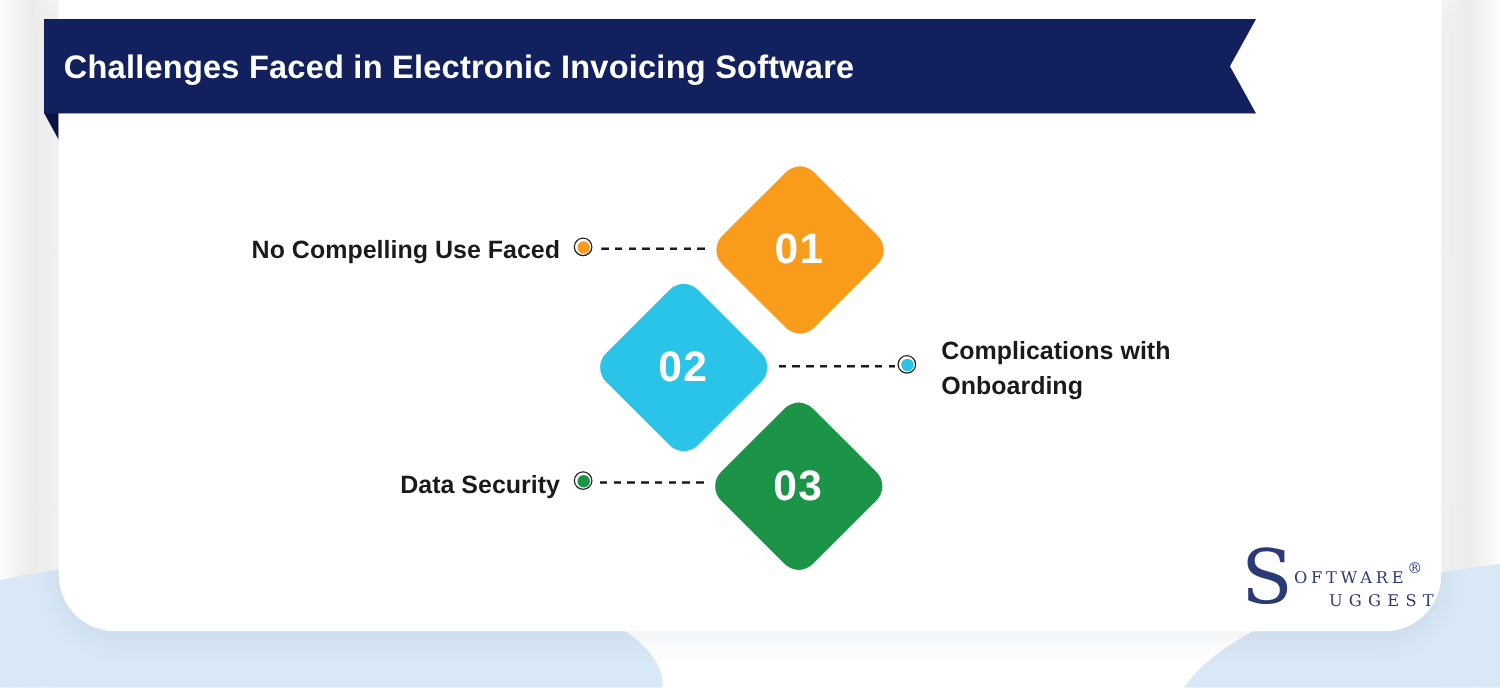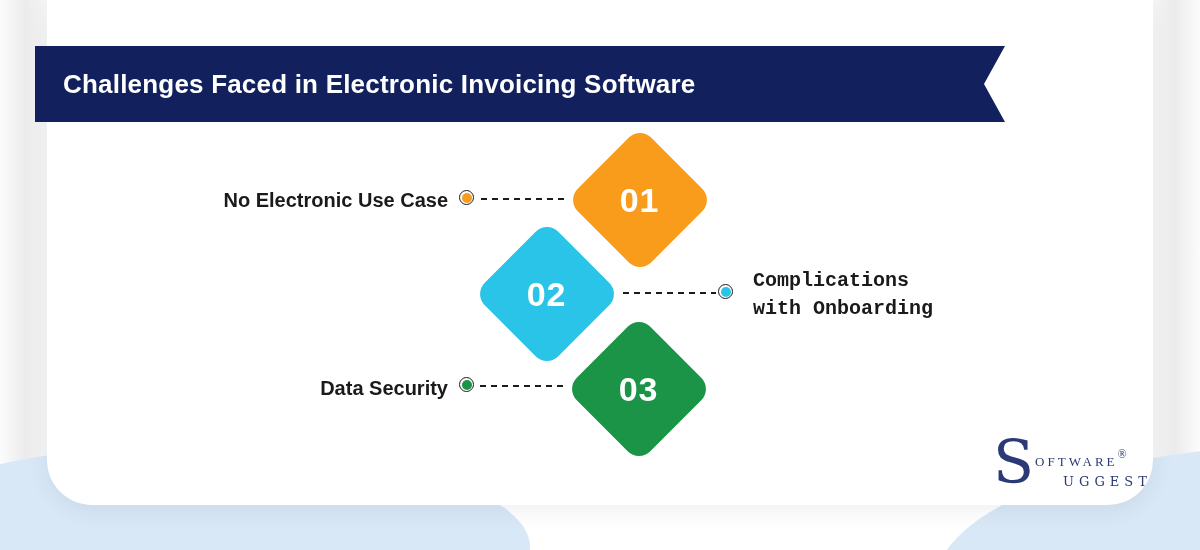--- a/index.html
+++ b/index.html
@@ -19,21 +19,21 @@
   .blob-right { left:935px;  top:445px; width:750px; height:280px; }
 
   
   .card { position:absolute; left:47px; top:0; width:1106px; height:505px;
           background:#ffffff; border-radius:0 0 45px 45px;
           box-shadow:0 6px 22px rgba(20,40,80,0.07); }
 
   
   .banner { position:absolute; left:35px; top:15px; width:970px; height:76px;
             clip-path:polygon(0 0,100% 0,calc(100% - 21px) 50%,100% 100%,0 100%);
-            display:flex; align-items:center; padding-left:28px;margin-top:31px; }
+            display:flex; align-items:center; padding-left:16px; }
   .banner-title { color:#ffffff; font-size:26px; font-weight:bold; letter-spacing:0.2px; }
   .banner-fold { position:absolute; left:35px; top:90px; width:12px; height:22px;
                  clip-path:polygon(0 0,100% 0,100% 100%); }
 
   
   .diamond { position:absolute; width:104px; height:104px; border-radius:16px;
              transform:rotate(45deg); display:flex; align-items:center; justify-content:center; }
   .diamond .num { transform:rotate(-45deg); color:#ffffff; font-size:34px; font-weight:bold; letter-spacing:1px; }
   #diamond-1 { left:588px; top:148px; }
   #diamond-2 { left:495px; top:242px; }
@@ -50,30 +50,30 @@
   .bullet { position:absolute; width:15px; height:15px; border:1.5px solid #1c1c1c;
             border-radius:50%; background:#ffffff; display:flex; align-items:center; justify-content:center; }
   .bullet .dot { width:10px; height:10px; border-radius:50%; }
   #bullet-1 { left:459px; top:190px; }
   #bullet-2 { left:718px; top:284px; }
   #bullet-3 { left:459px; top:377px; }
 
   
   .label { position:absolute; font-weight:bold; color:#1a1a1a; font-size:20px; line-height:28px; }
   #label-1 { right:752px; top:186px; text-align:right; white-space:nowrap; }
-  #label-2 { left:753px; top:267px; width:200px; text-align:left;font-family:Liberation Mono, monospace; }
+  #label-2 { left:753px; top:267px; width:200px; text-align:left; }
   #label-3 { right:752px; top:374px; text-align:center; white-space:nowrap; }
 
   
   .logo { position:absolute; left:993px; top:437px; display:flex; align-items:flex-start;
           font-family:"DejaVu Serif", serif; }
   .logo-s { font-size:60px; line-height:50px; }
   .logo-words { display:flex; flex-direction:column; margin-left:1px; padding-top:8px; }
   .logo-word { font-size:18px; line-height:19px; font-variant:small-caps; }
-  .logo-word-top { letter-spacing:3px;font-family:Liberation Serif, serif; }
+  .logo-word-top { letter-spacing:3px; }
   .logo-word-bottom { letter-spacing:5px;margin-left:28px; }
   .logo-reg { font-size:12px; vertical-align:8px; letter-spacing:0; }
 </style>
 </head>
 <body>
 
 <div class="stage">
 
   <div class="gutter gutter-left"></div>
   <div class="gutter gutter-right"></div>
@@ -88,21 +88,21 @@
     <span class="banner-title">Challenges Faced in Electronic Invoicing Software</span>
   </div>
 
   <div class="diamond" id="diamond-1" style="background: rgb(249, 156, 28);">
     <span class="num">01</span>
   </div>
   <div class="dash" id="dash-1"></div>
   <div class="bullet" id="bullet-1">
     <span class="dot" style="background: rgb(249, 156, 28);"></span>
   </div>
-  <div class="label" id="label-1">No Electronic Use Case</div>
+  <div class="label" id="label-1">No Compelling Use Faced</div>
 
   <div class="diamond" id="diamond-2" style="background: rgb(41, 196, 232);">
     <span class="num">02</span>
   </div>
   <div class="dash" id="dash-2"></div>
   <div class="bullet" id="bullet-2">
     <span class="dot" style="background: rgb(41, 196, 232);"></span>
   </div>
   <div class="label" id="label-2">Complications with Onboarding</div>
 

